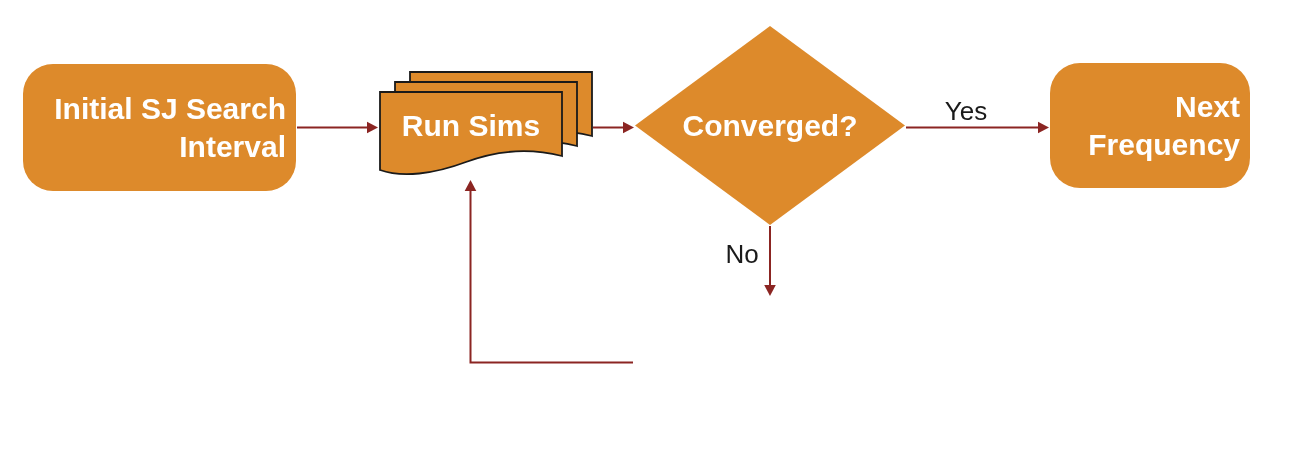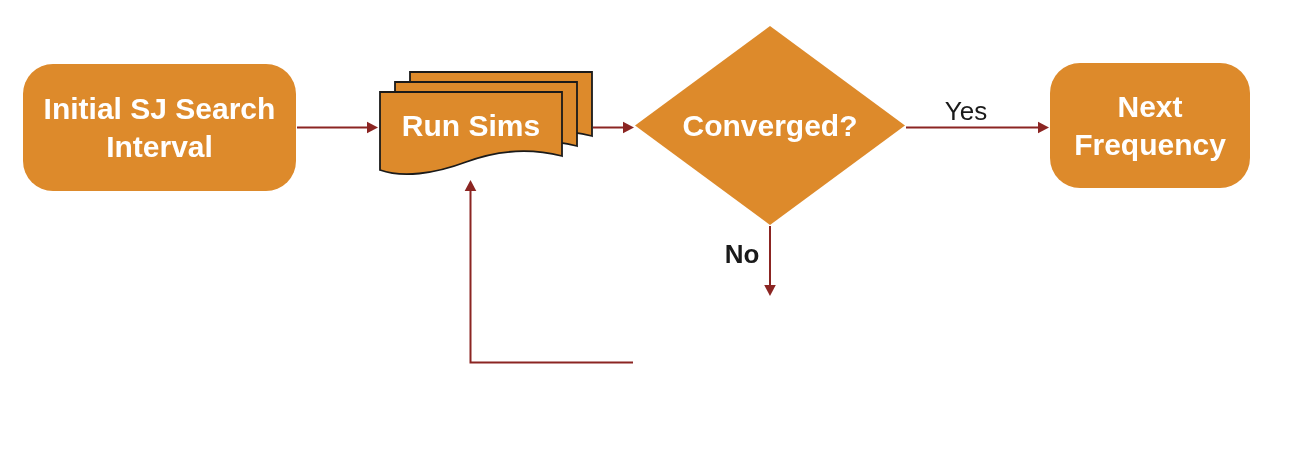--- a/index.html
+++ b/index.html
@@ -28,21 +28,21 @@
     width: 1304px;
     height: 461px;
   }
   .node {
     position: absolute;
     background: var(--node-fill);
     border-radius: 30px;
     display: flex;
     align-items: center;
     justify-content: center;
-    text-align: center;
+    text-align: right;
     color: var(--node-text);
     font-weight: bold;
     font-size: 30px;
     line-height: 1.25;
     padding: 0 10px;
   }
   .shape-label {
     position: absolute;
     display: flex;
     align-items: center;
@@ -71,21 +71,21 @@
     stroke-width: 2px;
     fill: none;
   }
   .arrow-head { fill: var(--arrow); }
   #node-initial        { left: 23px;   top: 64px;  width: 273px; height: 127px; }
   #node-next-frequency { left: 1050px; top: 63px;  width: 200px; height: 125px; }
   #node-refine         { left: 633px;  top: 300px; width: 272px; height: 127px; }
   #label-run-sims      { left: 380px;  top: 92px;  width: 182px; height: 68px; }
   #label-converged     { left: 635px;  top: 26px;  width: 270px; height: 199px; }
   #edge-label-yes      { left: 966px;  top: 111px; }
-  #edge-label-no       { left: 742px;  top: 254px; font-weight: bold; }
+  #edge-label-no       { left: 742px;  top: 254px; }
 </style>
 </head>
 <body>
 
 <div class="canvas">
 
   <svg class="layer" viewBox="0 0 1304 461" aria-hidden="true">
 
     <g>
       <path class="doc-shape" transform="translate(410,72)" d="M 0,0 H 182 V 64 C 150,56 118,58 86,70 C 54,82 22,86 0,78 Z"></path>

